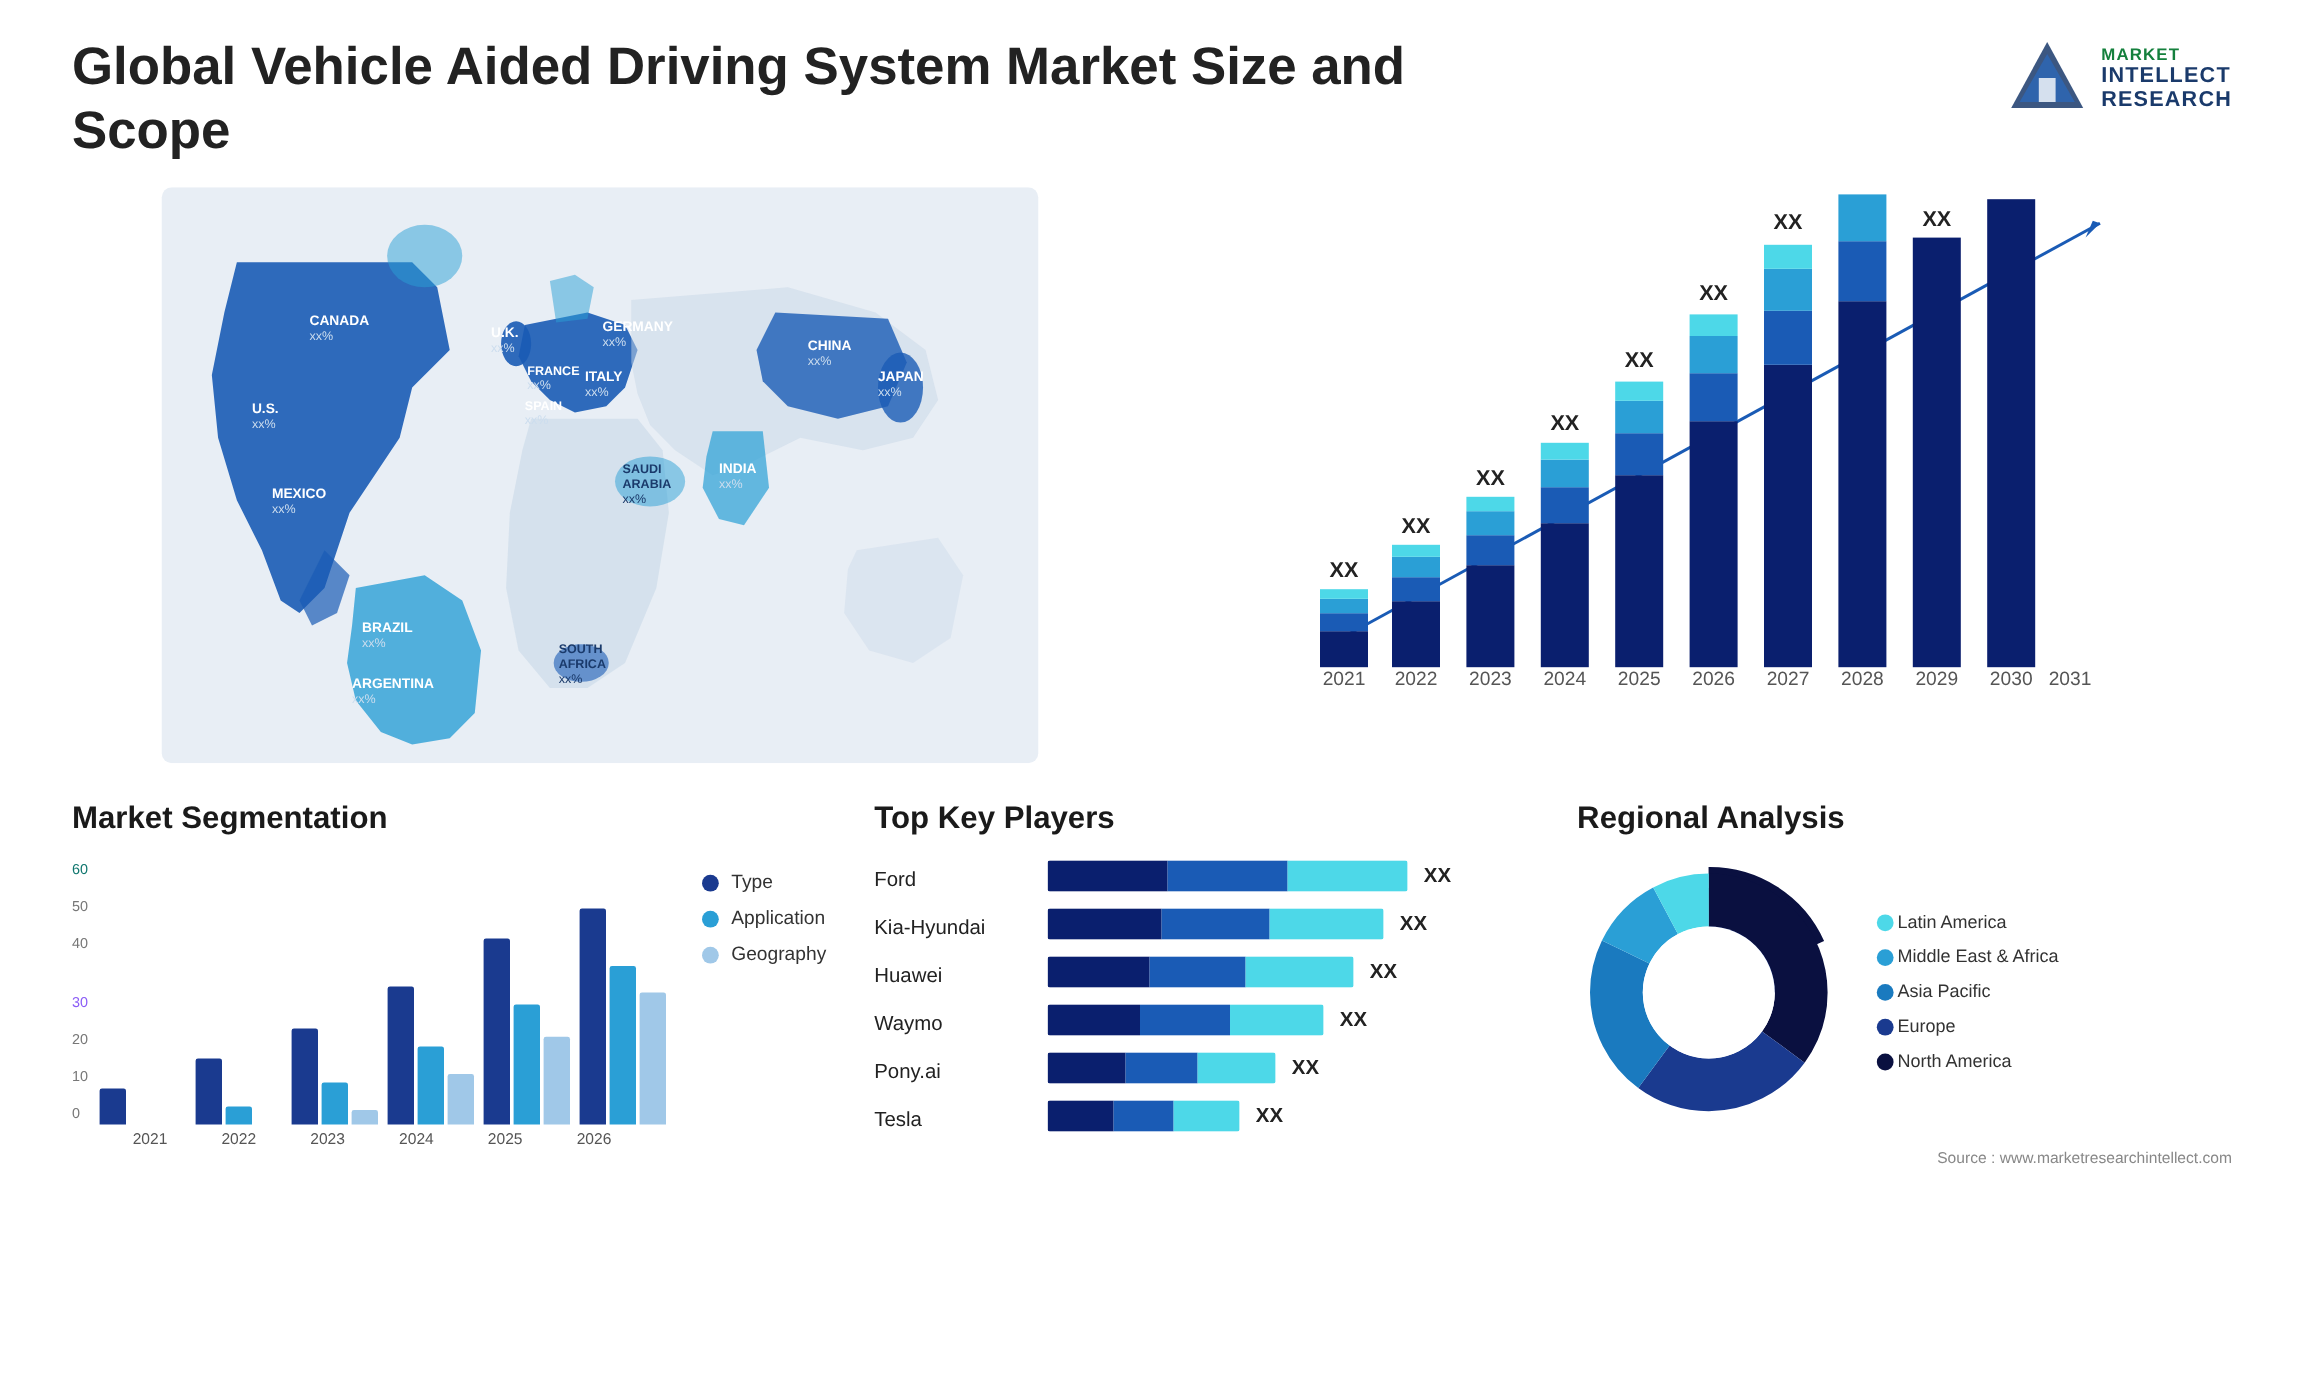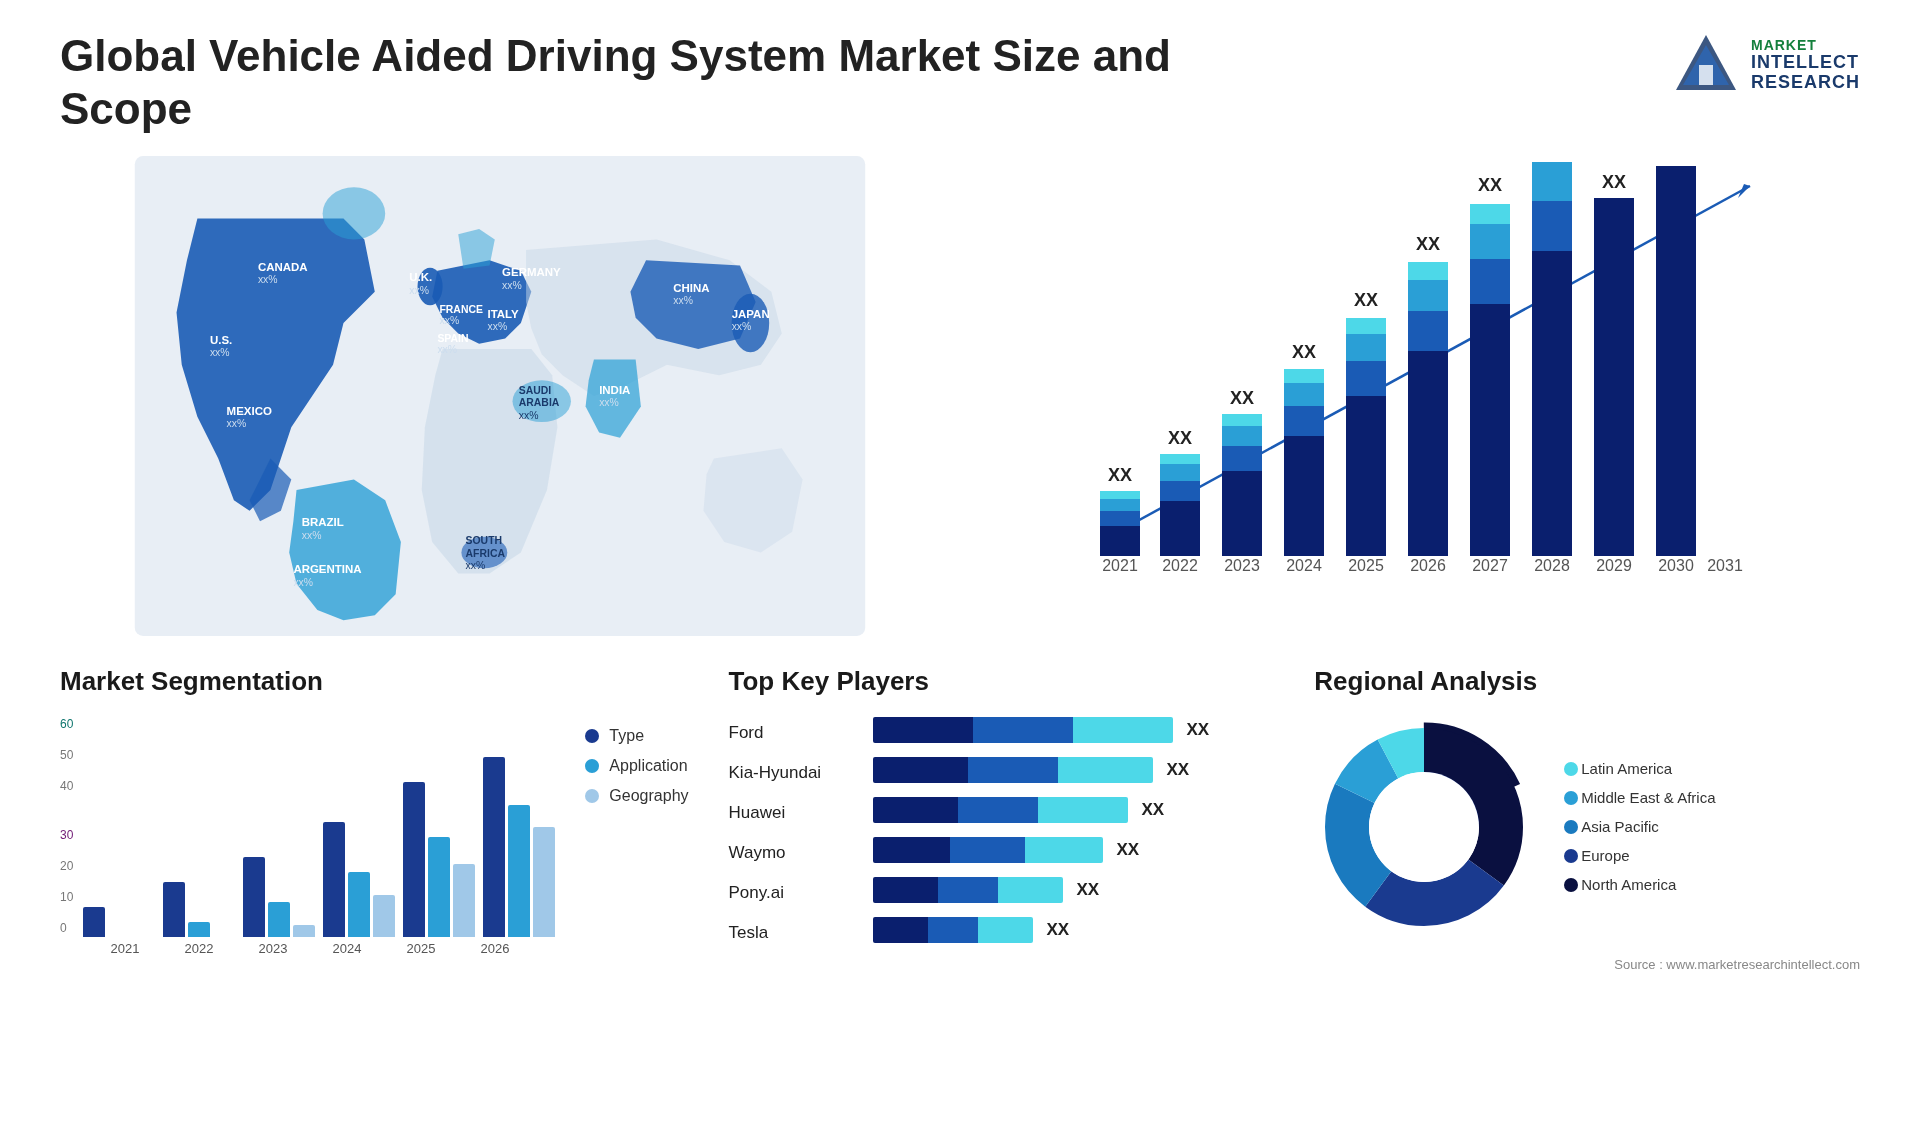--- a/index.html
+++ b/index.html
@@ -378,21 +378,21 @@
     <div>
       <div class="section-title">Market Segmentation</div>
       <div class="seg-chart-area">
         <div style="display:flex;flex-direction:column;">
           <div style="display:flex;align-items:flex-end;gap:4px;">
 
             <div style="display:flex;flex-direction:column-reverse;justify-content:space-between;height:220px;margin-right:6px;padding-bottom:2px;">
               <span style="font-size:12px;color:#777;">0</span>
               <span style="font-size:12px;color:#777;">10</span>
               <span style="font-size:12px;color:#777;">20</span>
-              <span style="font-size:12px;color:#701a75;margin-top:18px;">30</span>
+              <span style="font-size:12px;color:#8b5cf6;margin-top:18px;">30</span>
               <span style="font-size:12px;color:#777;">40</span>
               <span style="font-size:12px;color:#777;">50</span>
               <span style="font-size:12px;color:#0f766e;">60</span>
             </div>
 
             <div style="display:flex;align-items:flex-end;gap:8px;height:220px;">
 
               <div class="seg-bar-group">
                 <div class="seg-bar type" style="height:30px;"></div>
                 <div class="seg-bar app" style="height:0px;"></div>

